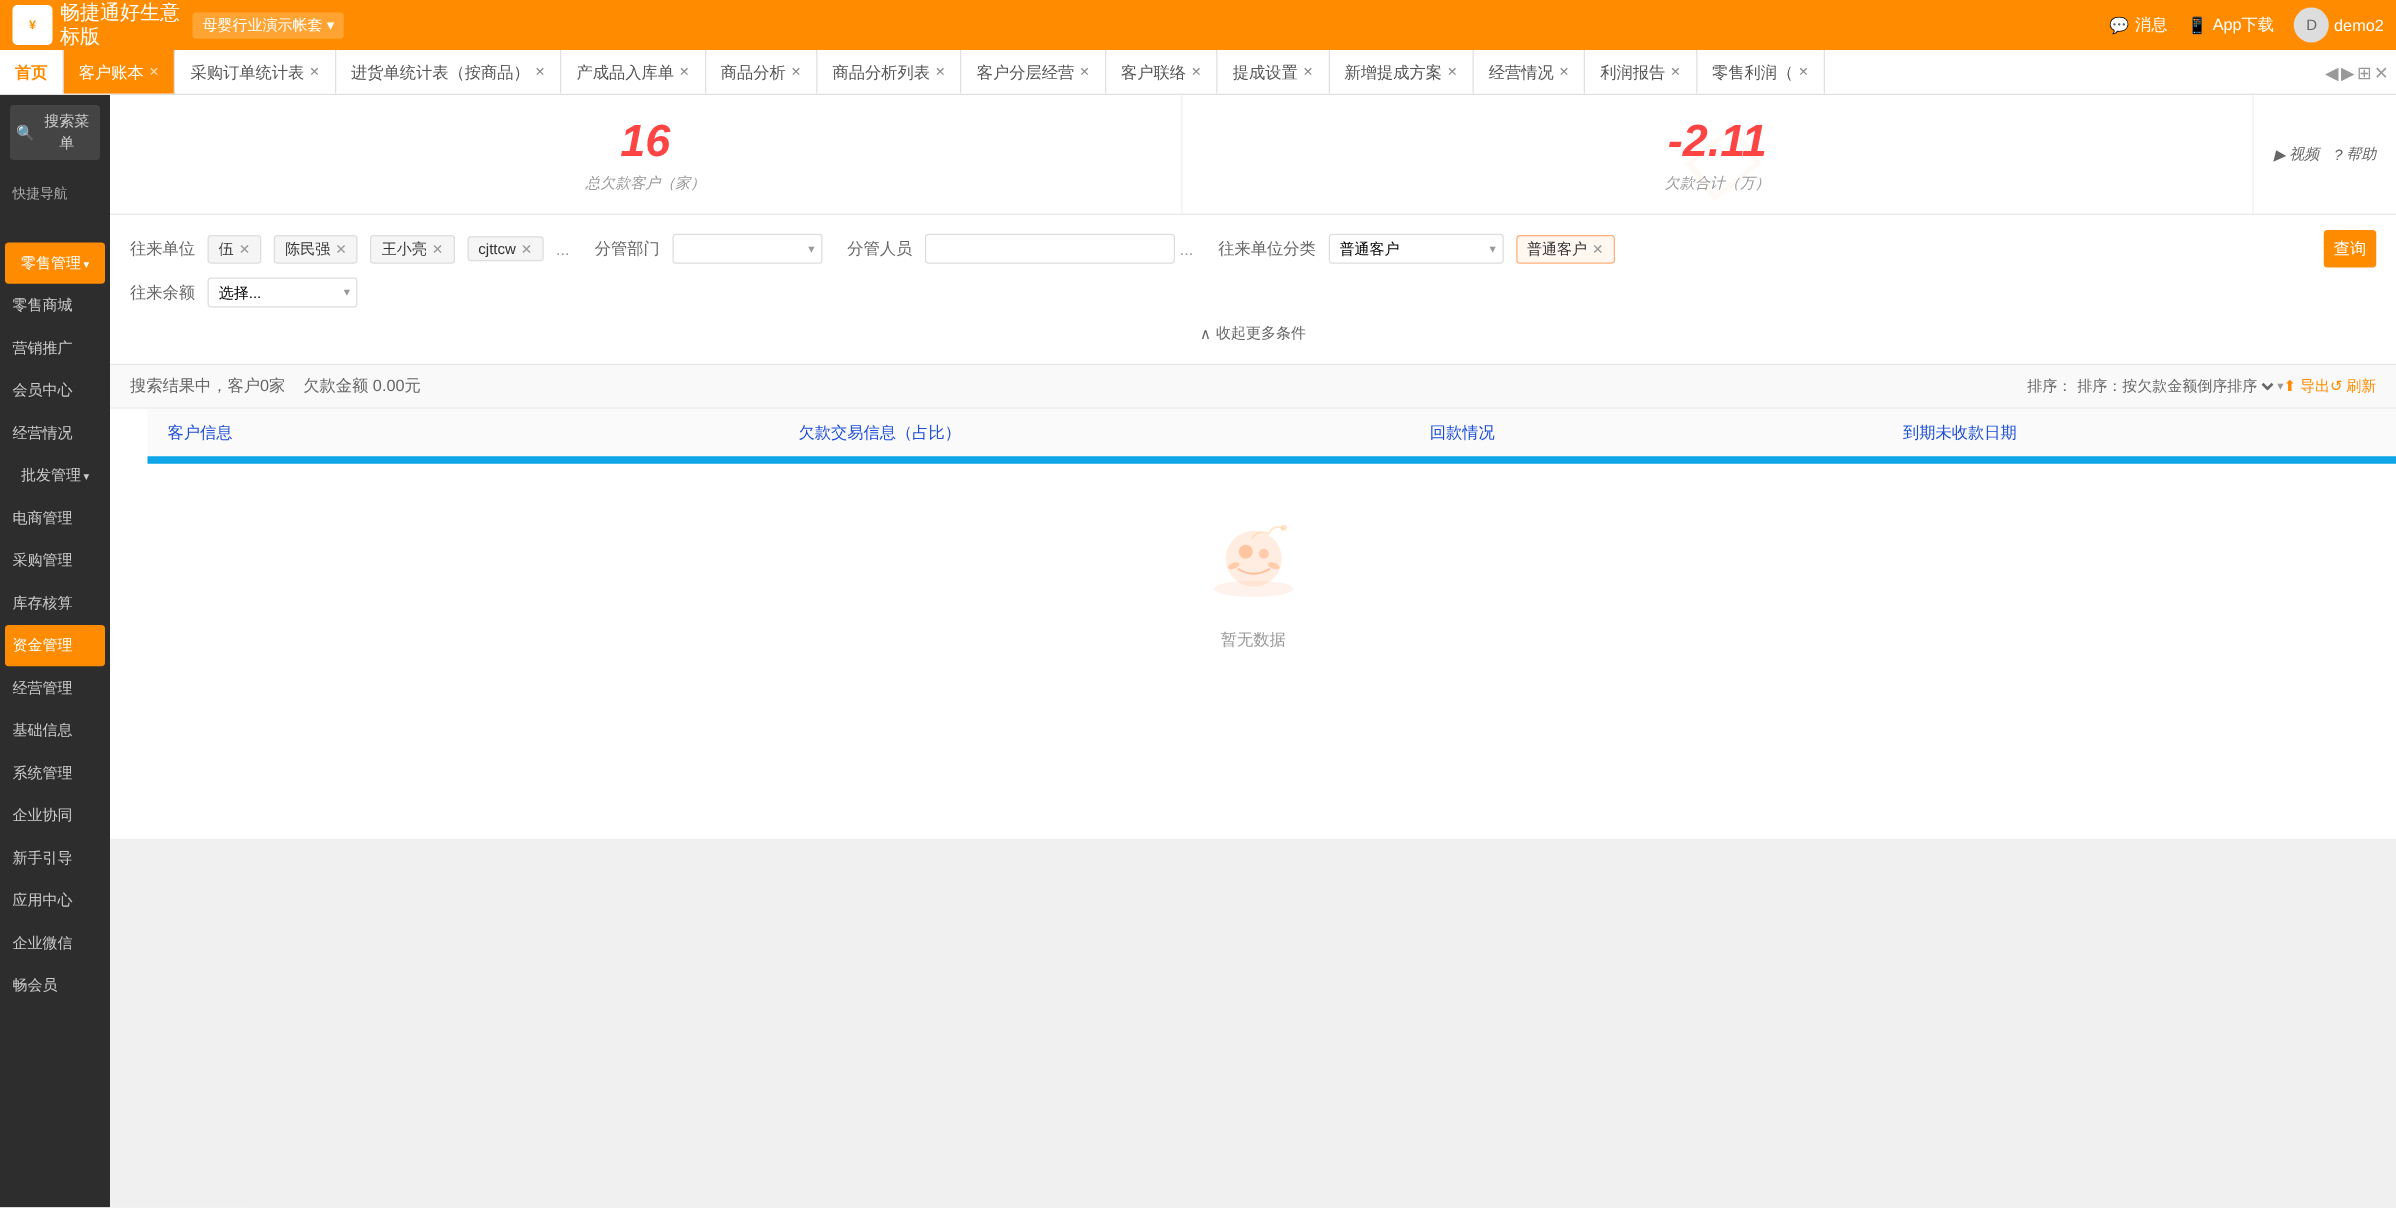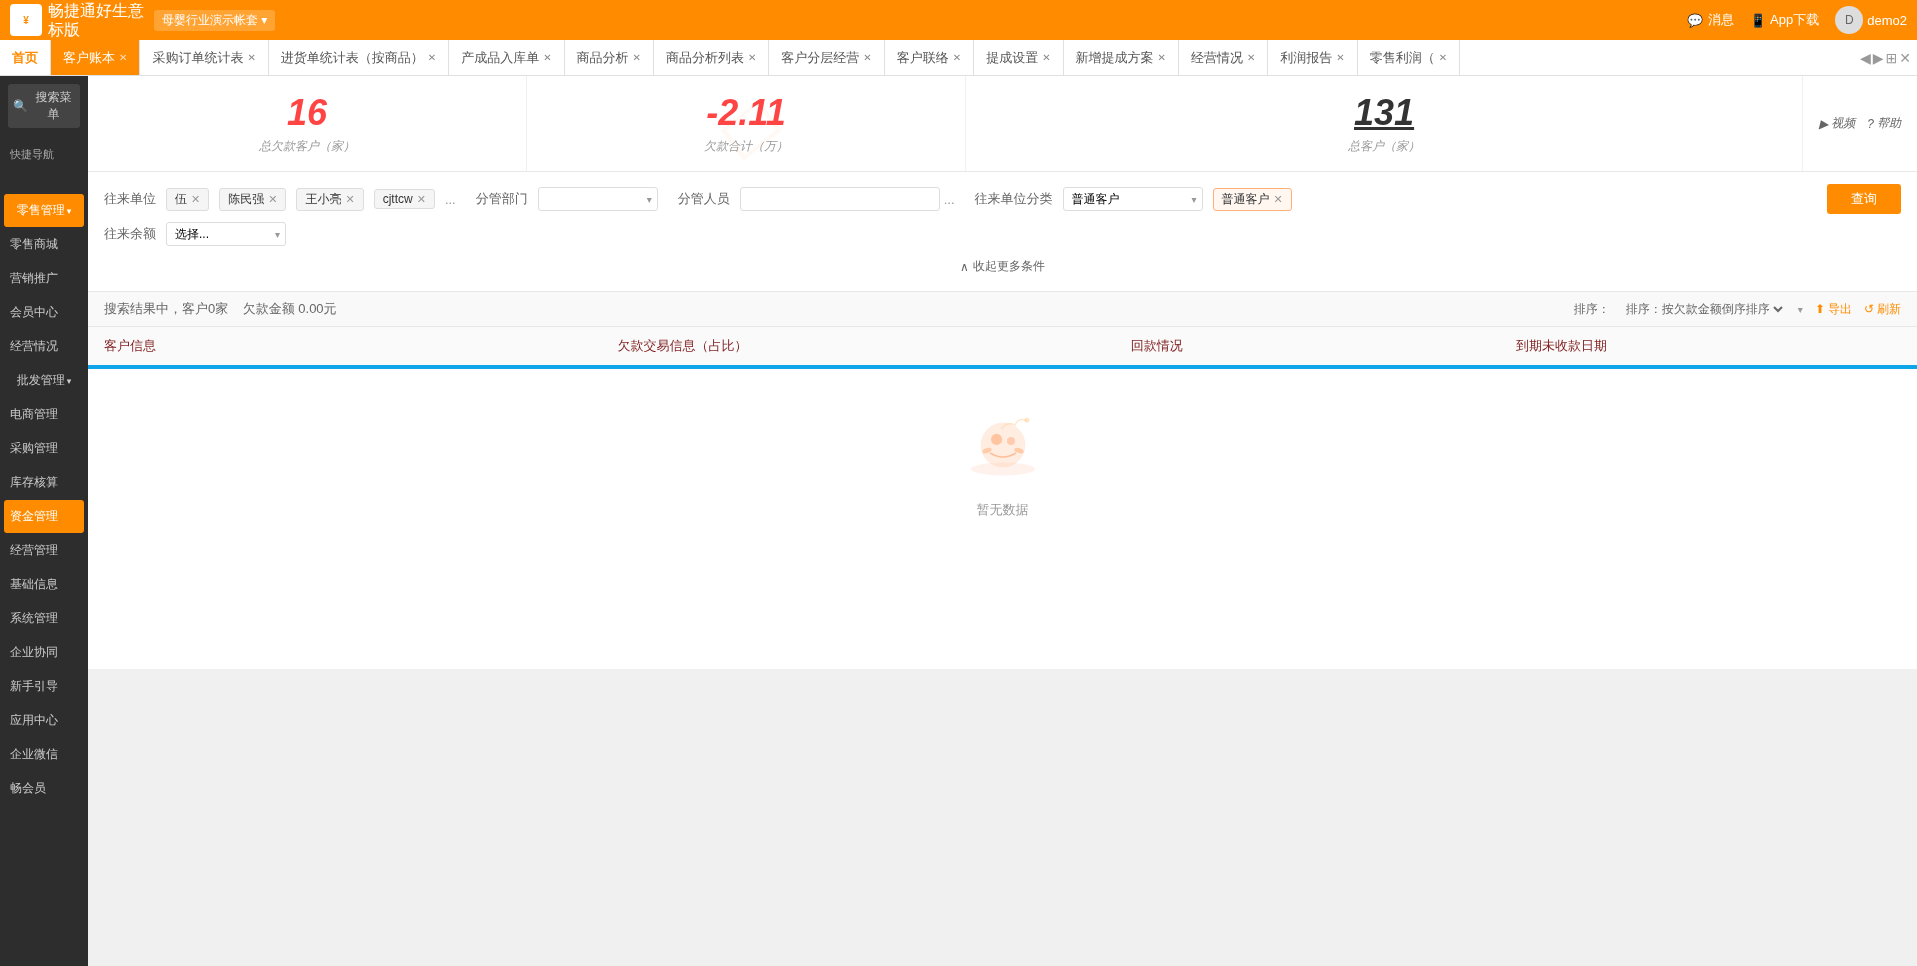--- a/index.html
+++ b/index.html
@@ -59,27 +59,27 @@
     .filter-select { border: 1px solid #ddd; border-radius: 3px; padding: 4px 24px 4px 8px; font-size: 12px; background: white; cursor: pointer; min-width: 120px; position: relative; appearance: none; }
     .filter-select-wrap { position: relative; display: inline-flex; align-items: center; }
     .filter-select-wrap::after { content: '▾'; position: absolute; right: 6px; color: #999; pointer-events: none; font-size: 10px; }
     .filter-input { border: 1px solid #ddd; border-radius: 3px; padding: 4px 8px; font-size: 12px; min-width: 160px; }
     .filter-dots { color: #999; cursor: pointer; }
     .collapse-btn { display: flex; align-items: center; gap: 4px; color: #666; font-size: 12px; cursor: pointer; padding: 4px 12px; }
     .filter-tag-orange { background: #fff7f0; border-color: #ffb07a; }
 
     
     .results-bar { background: #f9f9f9; padding: 8px 16px; display: flex; align-items: center; justify-content: space-between; border-bottom: 1px solid #e8e8e8; font-size: 13px; color: #666; }
-    .results-right { display: flex; align-items: center; gap: 12px; }
+    .results-right { display: flex; align-items: center; gap: 0; }
     .sort-select { border: none; background: transparent; font-size: 12px; color: #666; cursor: pointer; }
     .action-btn { display: flex; align-items: center; gap: 3px; color: #ff8c00; cursor: pointer; font-size: 12px; }
 
     
     .table-area { background: white; }
-    .table-header { display: grid; grid-template-columns: 2fr 2fr 1.5fr 1.5fr; padding: 10px 16px; background: #fafafa; border-bottom: 4px solid #0ea5e9; font-size: 13px; color: #7f1d1d; font-weight: normal; }
+    .table-header { display: grid; grid-template-columns: 2fr 2fr 1.5fr 1.5fr; padding: 10px 16px; background: #fafafa; border-bottom: 6px solid #0ea5e9; font-size: 13px; color: #1d4ed8; font-weight: normal; margin-left: 30px; }
     .table-body { min-height: 300px; display: flex; align-items: center; flex-direction: column; padding: 40px; }
     .empty-text { color: #999; font-size: 13px; margin-top: 12px; }
 
     
     .empty-illustration { width: 100px; height: 80px; position: relative; }
     .empty-illustration svg { width: 100%; height: 100%; }
   </style>
 </head>
 <body>
 
@@ -217,24 +217,20 @@
     <div class="stats-bar">
       <div class="stat-item">
         <div class="stat-value red">16</div>
         <div class="stat-label">总欠款客户（家）</div>
       </div>
       <div class="stat-item" style="position:relative;">
         <div style="position:absolute;opacity:0.06;font-size:80px;color:#ffaa66;left:50%;transform:translateX(-50%);">◇</div>
         <div class="stat-value red" style="font-size:36px;font-weight:bold;color:#ff4444;z-index:1;">-2.11</div>
         <div class="stat-label" style="z-index:1;">欠款合计（万）</div>
       </div>
-      <div class="stat-item" style="flex:2;">
-        <div class="stat-value dark" style="color:#333;text-decoration:underline;">131</div>
-        <div class="stat-label">总客户（家）</div>
-      </div>
       <div class="help-area">
         <div class="help-btn">
           <span>▶</span>
           <span>视频</span>
         </div>
         <div class="help-btn">
           <span>?</span>
           <span>帮助</span>
         </div>
       </div>
@@ -279,21 +275,21 @@
         <div class="filter-select-wrap">
           <select class="filter-select" style="min-width:140px;">
             <option>普通客户</option>
           </select>
         </div>
         <div class="filter-tag filter-tag-orange">
           <span>普通客户</span>
           <span class="remove">✕</span>
         </div>
 
-        <button style="background:#ff8c00;color:white;border:none;border-radius:3px;padding:6px 24px;cursor:pointer;font-size:13px;margin-left:auto;">查询</button>
+        <button style="background:#ff8c00;color:white;border:none;border-radius:3px;padding:6px 8px;cursor:pointer;font-size:13px;margin-left:auto;">查询</button>
       </div>
       <div class="filter-row">
         <span class="filter-label">往来余额</span>
         <div class="filter-select-wrap">
           <select class="filter-select">
             <option>选择...</option>
           </select>
         </div>
       </div>
       <div style="display:flex;justify-content:center;">

